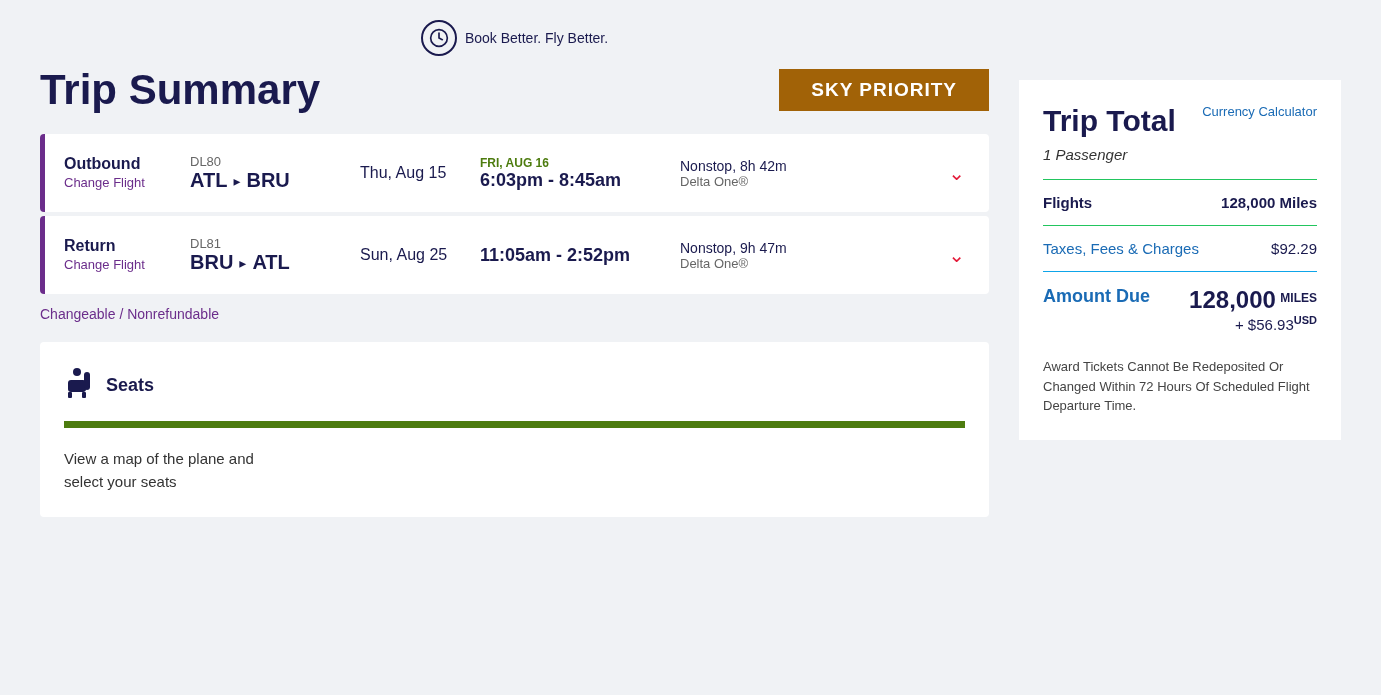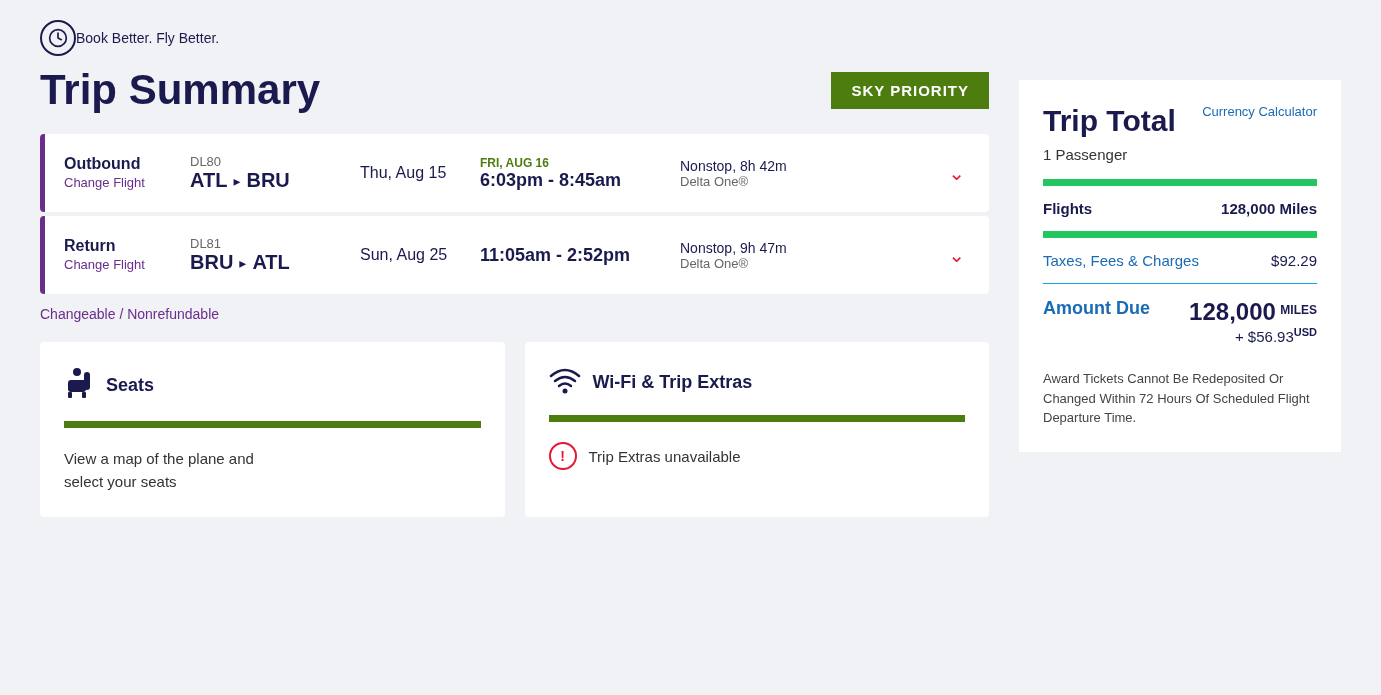--- a/index.html
+++ b/index.html
@@ -13,21 +13,23 @@
       display: flex;
       padding: 20px 40px;
       gap: 30px;
     }
     .main-content {
       flex: 1;
     }
     .logo-bar {
       display: flex;
       align-items: center;
+      gap: 8px;
       margin-bottom: 10px;
+      justify-content: center;
     }
     .logo-circle {
       width: 36px;
       height: 36px;
       border-radius: 50%;
       border: 2px solid #1a1a4e;
       display: flex;
       align-items: center;
       justify-content: center;
     }
@@ -47,25 +49,25 @@
       align-items: center;
       justify-content: space-between;
       margin-bottom: 20px;
     }
     .page-title {
       font-size: 42px;
       font-weight: bold;
       color: #1a1a4e;
     }
     .sky-priority-badge {
-      background: #4d7c0f;
+      background: #a16207;
       color: white;
       font-weight: bold;
-      font-size: 15px;
-      padding: 10px 20px;
+      font-size: 19px;
+      padding: 10px 32px;
       letter-spacing: 1px;
     }
     .flight-card {
       background: white;
       border-radius: 4px;
       margin-bottom: 4px;
       display: flex;
       align-items: center;
       padding: 20px 24px;
       position: relative;
@@ -240,27 +242,28 @@
     }
     .currency-calc {
       color: #1a6bb5;
       font-size: 13px;
       cursor: pointer;
     }
     .passenger-count {
       color: #333;
       font-size: 15px;
       margin-bottom: 16px;
+      font-style: italic;
     }
     .cost-row {
       display: flex;
       justify-content: space-between;
       align-items: center;
       padding: 14px 0;
-      border-top: 7px solid #22c55e;
+      border-top: 1px solid #22c55e;
     }
     .cost-label {
       font-size: 15px;
       color: #1a1a4e;
       font-weight: bold;
     }
     .cost-value {
       font-size: 15px;
       color: #1a1a4e;
       font-weight: bold;
@@ -405,39 +408,20 @@
               <circle cx="13" cy="6" r="4" fill="#1a1a4e"></circle>
             </svg>
           </div>
           <span>Seats</span>
         </div>
         <div class="service-card-body seats-body">
           <p class="seats-text">View a map of the plane and select your seats</p>
         </div>
       </div>
 
-      <div class="service-card">
-        <div class="service-card-header">
-          <div class="wifi-icon">
-            <svg viewBox="0 0 32 28" fill="none" xmlns="http://www.w3.org/2000/svg">
-              <path d="M2 10 Q16 -2 30 10" stroke="#1a1a4e" stroke-width="2.5" fill="none" stroke-linecap="round"></path>
-              <path d="M6 15 Q16 7 26 15" stroke="#1a1a4e" stroke-width="2.5" fill="none" stroke-linecap="round"></path>
-              <path d="M10 20 Q16 15 22 20" stroke="#1a1a4e" stroke-width="2.5" fill="none" stroke-linecap="round"></path>
-              <circle cx="16" cy="25" r="2.5" fill="#1a1a4e"></circle>
-            </svg>
-          </div>
-          <span>Wi-Fi &amp; Trip Extras</span>
-        </div>
-        <div class="service-card-body">
-          <div class="trip-extras-unavailable">
-            <div class="warning-circle">!</div>
-            <span>Trip Extras unavailable</span>
-          </div>
-        </div>
-      </div>
     </div>
   </div>
 
   <div class="sidebar">
     <div class="trip-total-card">
       <div class="trip-total-header">
         <div class="trip-total-title">Trip Total</div>
         <a class="currency-calc">Currency Calculator</a>
       </div>
       <div class="passenger-count">1 Passenger</div>

